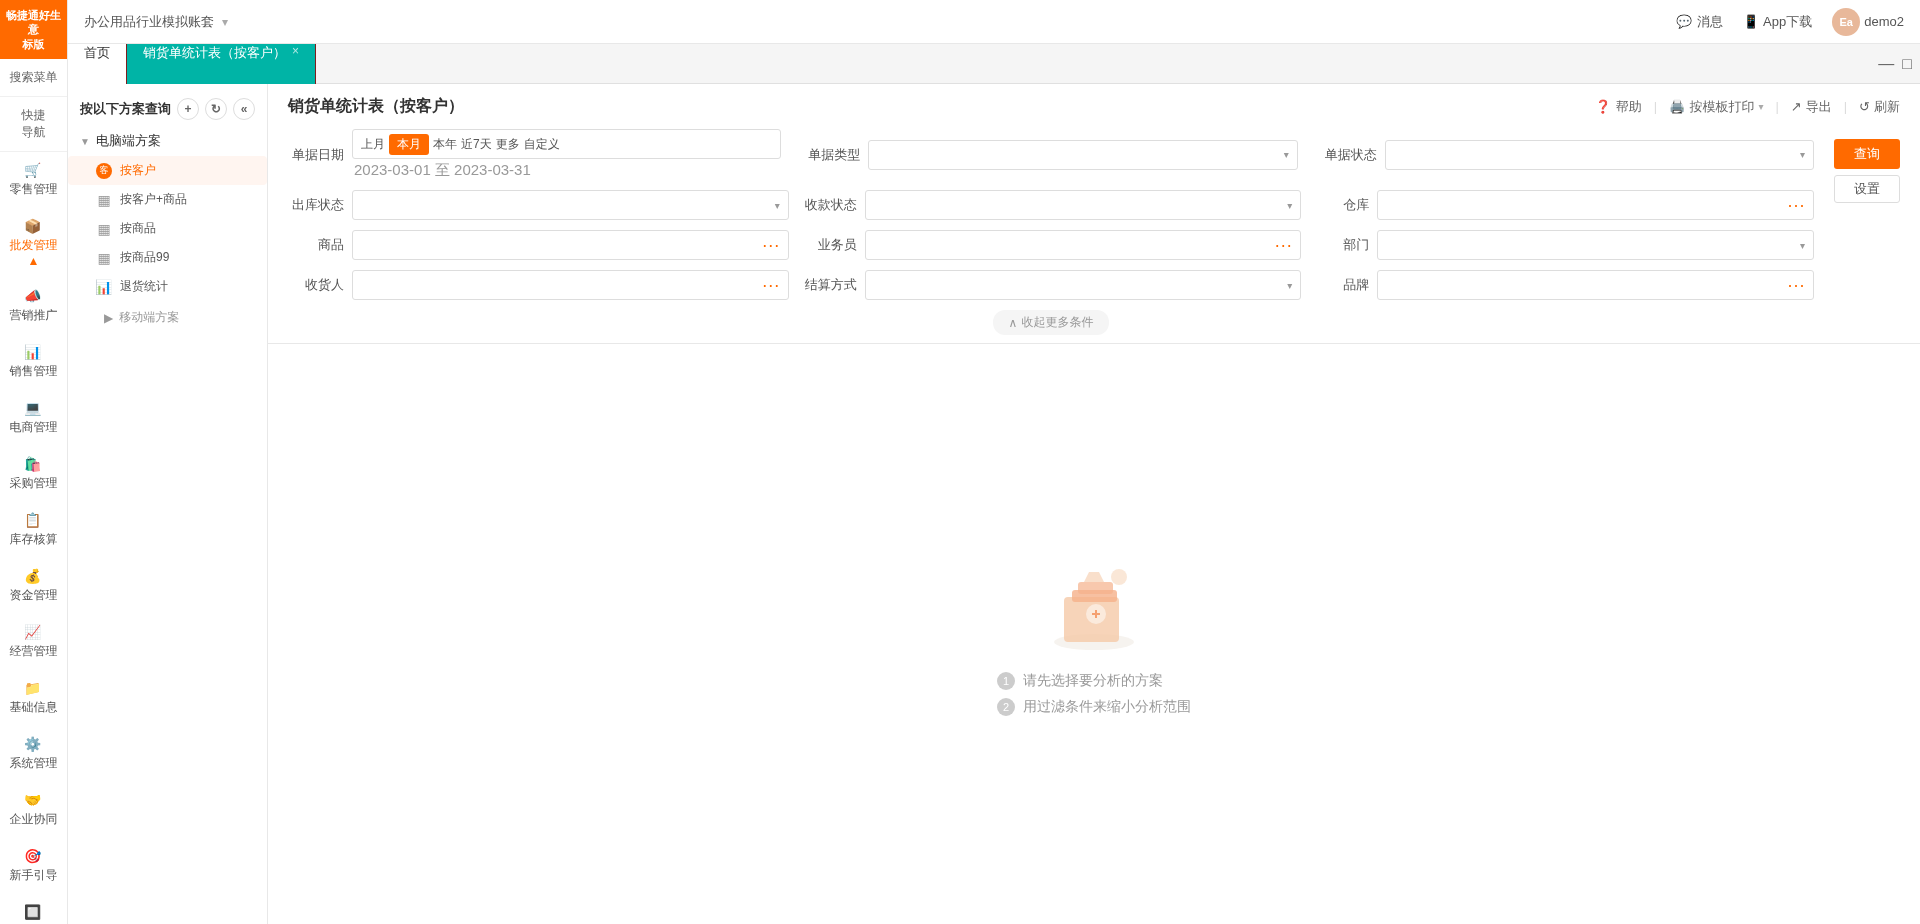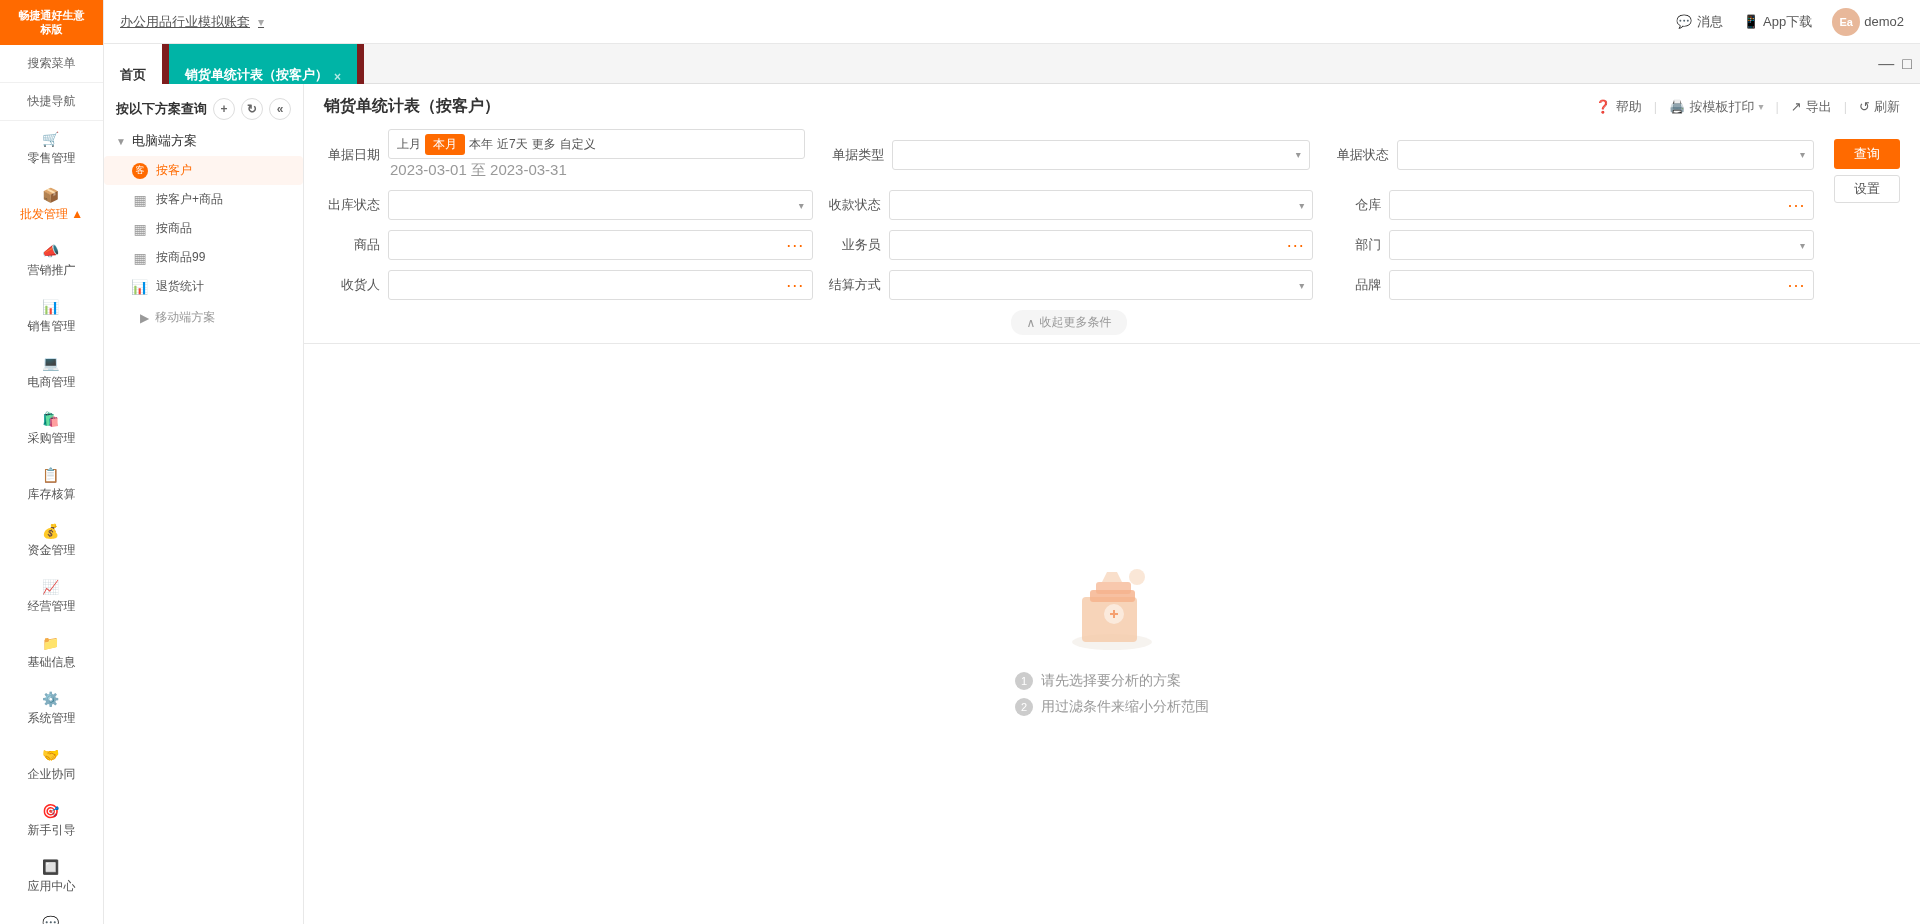--- a/index.html
+++ b/index.html
@@ -1,44 +1,44 @@
 <!DOCTYPE html>
 <html><head>
   <meta charset="utf-8">
   <style>
     * { box-sizing: border-box; margin: 0; padding: 0; }
     body { font-family: 'Microsoft YaHei', Arial, sans-serif; font-size: 13px; background: #f5f5f5; color: #333; height: 924px; overflow: hidden; display: flex; }
 
     
-    .sidebar { width: 104px; background: #fff; border-right: 1px solid #e8e8e8; display: flex; flex-direction: column; height: 924px; flex-shrink: 0; }
+    .sidebar { width: 68px; background: #fff; border-right: 1px solid #e8e8e8; display: flex; flex-direction: column; height: 924px; flex-shrink: 0; }
     .logo-area { background: #ff6a00; padding: 8px 6px; text-align: center; cursor: pointer; }
     .logo-area .logo-text { color: #fff; font-size: 11px; font-weight: bold; line-height: 1.3; }
     .sidebar-search { padding: 10px 8px; font-size: 12px; color: #666; text-align: center; cursor: pointer; border-bottom: 1px solid #f0f0f0; }
     .sidebar-nav { padding: 6px 0; border-bottom: 1px solid #f0f0f0; }
     .sidebar-nav .nav-label { font-size: 12px; color: #666; text-align: center; padding: 4px 16px; cursor: pointer; }
     .sidebar-menu { flex: 1; overflow-y: auto; }
     .sidebar-menu-item { padding: 10px 4px; text-align: center; font-size: 12px; color: #555; cursor: pointer; display: flex; flex-direction: column; align-items: center; gap: 3px; }
     .sidebar-menu-item .item-icon { font-size: 14px; }
     .sidebar-menu-item.active { color: #ff6a00; }
 
     
     .main-area { flex: 1; display: flex; flex-direction: column; height: 924px; overflow: hidden; }
 
     
     .topbar { background: #fff; height: 44px; display: flex; align-items: center; padding: 0 16px; border-bottom: 1px solid #e8e8e8; justify-content: space-between; flex-shrink: 0; }
-    .topbar-left { display: flex; align-items: center; gap: 8px; font-size: 13px; color: #555; text-decoration: underline; }
+    .topbar-left { display: flex; align-items: center; gap: 8px; font-size: 13px; color: #555; }
     .topbar-title { font-size: 13px; color: #555; }
     .topbar-dropdown { font-size: 12px; color: #aaa; cursor: pointer; }
     .topbar-right { display: flex; align-items: center; gap: 20px; font-size: 13px; color: #555; }
     .topbar-right-item { display: flex; align-items: center; gap: 4px; cursor: pointer; }
     .avatar { width: 28px; height: 28px; border-radius: 50%; background: #e8b89a; display: flex; align-items: center; justify-content: center; font-size: 11px; color: #fff; font-weight: bold; }
 
     
     .tabs-bar { background: #f5f5f5; height: 40px; display: flex; align-items: center; padding: 0 0; border-bottom: 1px solid #e0e0e0; flex-shrink: 0; }
-    .tab { height: 40px; display: flex; align-items: flex-end; padding: 0 16px; font-size: 13px; cursor: pointer; border-right: 7px solid #7f1d1d; gap: 6px; font-weight: bold; }
+    .tab { height: 40px; display: flex; align-items: flex-start; padding: 0 16px; font-size: 13px; cursor: pointer; border-right: 1px solid #7f1d1d; gap: 6px; }
     .tab.home { background: #fff; color: #333; }
     .tab.active { background: #00b4a6; color: #fff; }
     .tab .close-btn { font-size: 12px; opacity: 0.7; }
     .tab-spacer { flex: 1; }
     .tab-controls { display: flex; align-items: center; padding: 0 8px; gap: 8px; }
     .tab-ctrl-btn { font-size: 16px; cursor: pointer; color: #666; }
 
     
     .content { flex: 1; display: flex; overflow: hidden; }
 

